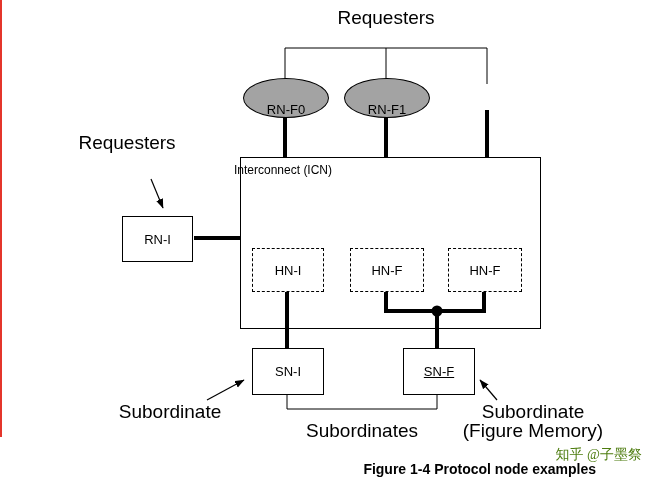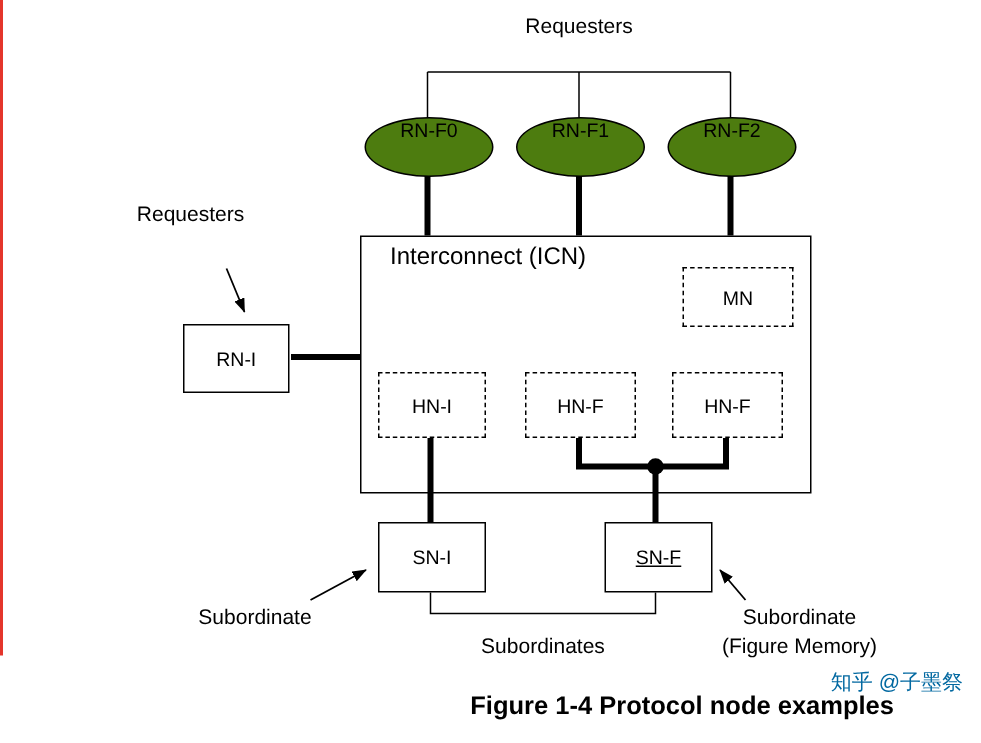--- a/index.html
+++ b/index.html
@@ -14,46 +14,46 @@
   .red-edge{
     position:absolute;left:0;top:0;width:2px;height:437px;
     background:#e4352b;
   }
   svg.connectors{position:absolute;left:0;top:0;z-index:1;}
   .icnbox{
     position:absolute;left:240px;top:157px;width:299px;height:170px;
     border:1px solid #000;background:#fff;z-index:0;
   }
   .icnlabel{
-    position:absolute;left:260px;top:163px;font-size:16px;z-index:3;
+    position:absolute;left:234px;top:163px;font-size:12px;z-index:3;
   }
   .box{
     position:absolute;z-index:2;
     border:1px solid #000;background:#fff;
     display:flex;align-items:center;justify-content:center;
     font-size:13px;
   }
   .box.dashed{border:1px dashed #000;}
   .ellipse{
     position:absolute;z-index:2;
     width:84px;height:38px;border:1px solid #000;border-radius:50%;
-    background:#4d7c0f;display:flex;align-items:flex-start;justify-content:center;
+    background:#a3a3a3;display:flex;align-items:flex-end;justify-content:center;
     font-size:13px;
   }
   .lbl{
     position:absolute;z-index:3;text-align:center;
-    font-size:14px;line-height:19px;
+    font-size:19px;line-height:19px;
   }
   .caption{
     position:absolute;z-index:3;right:58px;top:461px;
-    font-size:17px;font-weight:bold;
+    font-size:14px;font-weight:bold;
   }
   .watermark{
     position:absolute;z-index:3;right:12px;top:446px;
-    font-size:14px;color:#0369a1;
+    font-size:14px;color:#4d7c0f;font-family:Liberation Serif, serif;
   }
 </style>
 </head>
 <body>
 
 <div id="canvas">
 
   <div class="red-edge"></div>
 
   <div class="icnbox"></div>
@@ -99,31 +99,25 @@
   </div>
 
   <div class="icnlabel">Interconnect (ICN)</div>
 
   <div class="ellipse" style="left:243px;top:78px;">
     <span>RN-F0</span>
   </div>
   <div class="ellipse" style="left:344px;top:78px;">
     <span>RN-F1</span>
   </div>
-  <div class="ellipse" style="left:445px;top:78px;">
-    <span>RN-F2</span>
-  </div>
 
   <div class="box" style="left:122px;top:216px;width:69px;height:44px;">
     <span>RN-I</span>
   </div>
 
-  <div class="box dashed" style="left:455px;top:178px;width:72px;height:38px;">
-    <span>MN</span>
-  </div>
   <div class="box dashed" style="left:252px;top:248px;width:70px;height:42px;text-align:center;">
     <span>HN-I</span>
   </div>
   <div class="box dashed" style="left:350px;top:248px;width:72px;height:42px;">
     <span>HN-F</span>
   </div>
   <div class="box dashed" style="left:448px;top:248px;width:72px;height:42px;">
     <span>HN-F</span>
   </div>
 

